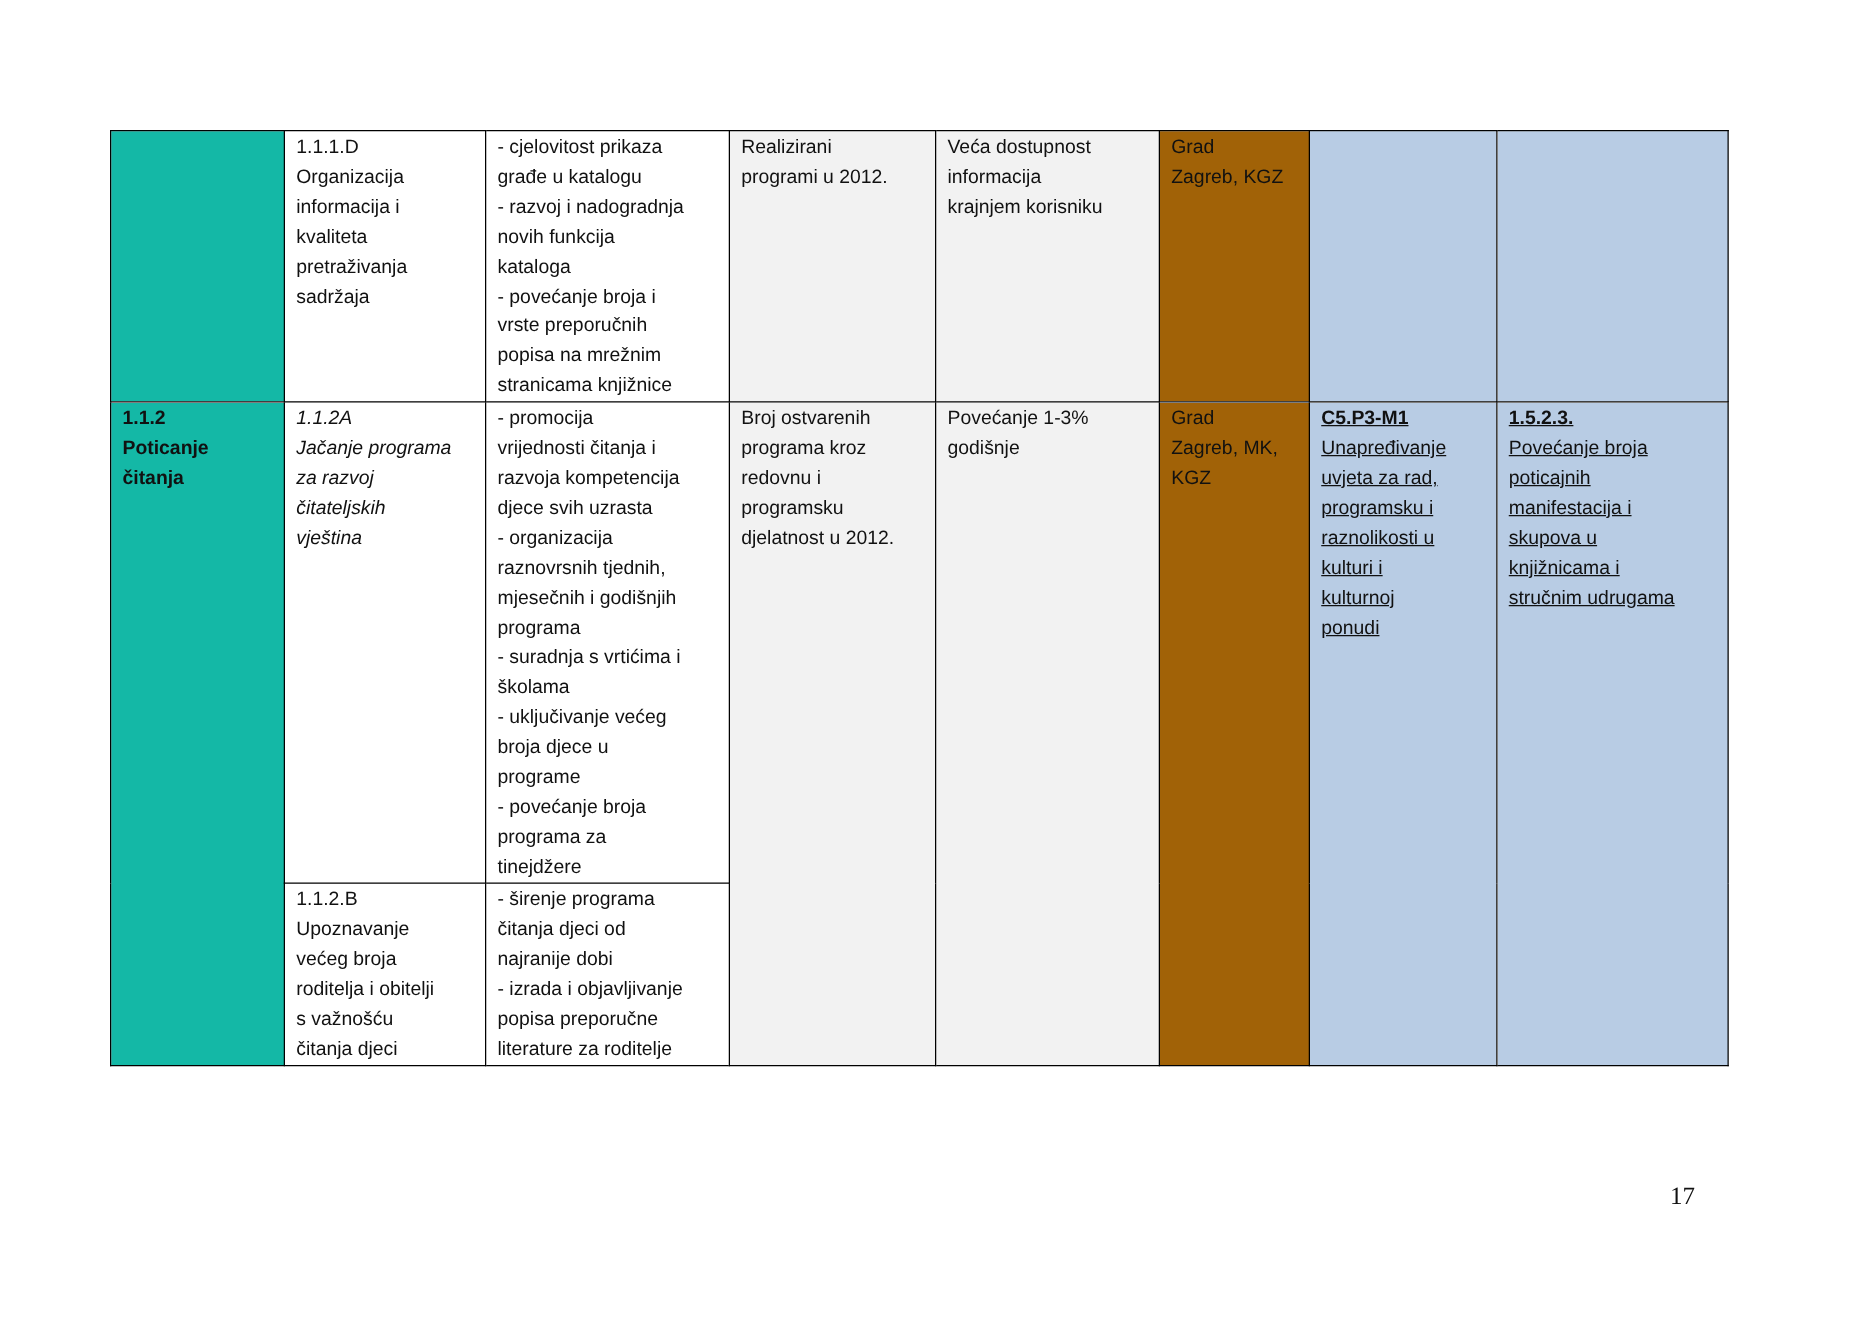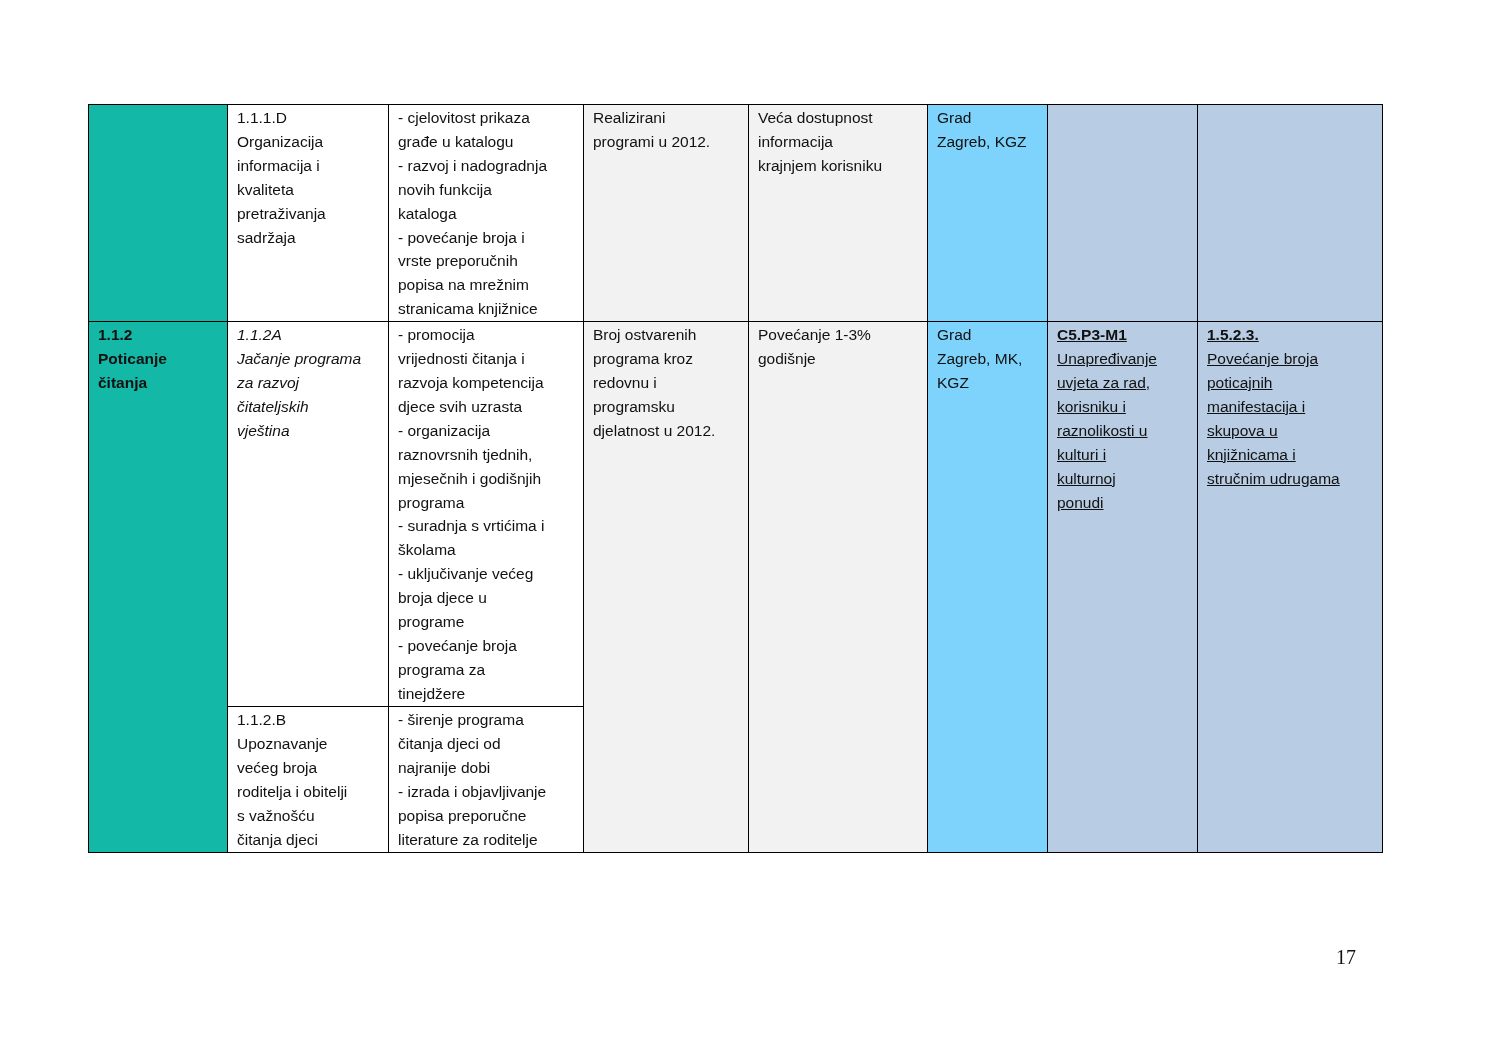--- a/index.html
+++ b/index.html
@@ -10,21 +10,21 @@
     font-family: "Liberation Sans", "DejaVu Sans", sans-serif;
     font-size: 15.5px; line-height: 23.9px; color: #111; margin-top: 16px;
   }
   .page-table td {
     border: 1.3px solid #000; vertical-align: top;
     padding: 1px 8px 0 9px; overflow: hidden; word-wrap: break-word;
   }
   .c-blue-light { background: #14b8a6; }
   .c-white { background: #ffffff; }
   .c-grey { background: #f2f2f2; }
-  .c-pale { background: #7dd3fc; }
+  .c-pale { background: #a16207; }
   .c-blue { background: #b8cce4; text-decoration: underline; }
   .bold { font-weight: bold; }
   .line { display: block; white-space: nowrap; }
   .page-number {
     position: absolute; left: 1336px; top: 946px;
     font-family: "Liberation Serif", "DejaVu Serif", serif;
     font-size: 20px; color: #111;
   }
 </style>
 </head>
@@ -123,21 +123,21 @@
         </td>
         <td class="c-pale" rowspan="2">
           <span class="line">Grad</span>
           <span class="line">Zagreb, MK,</span>
           <span class="line">KGZ</span>
         </td>
         <td class="c-blue" rowspan="2">
           <span class="line bold">C5.P3-M1</span>
           <span class="line">Unapređivanje</span>
           <span class="line">uvjeta za rad,</span>
-          <span class="line">korisniku i</span>
+          <span class="line">programsku i</span>
           <span class="line">raznolikosti u</span>
           <span class="line">kulturi i</span>
           <span class="line">kulturnoj</span>
           <span class="line">ponudi</span>
         </td>
         <td class="c-blue" rowspan="2">
           <span class="line bold">1.5.2.3.</span>
           <span class="line">Povećanje broja</span>
           <span class="line">poticajnih</span>
           <span class="line">manifestacija i</span>

